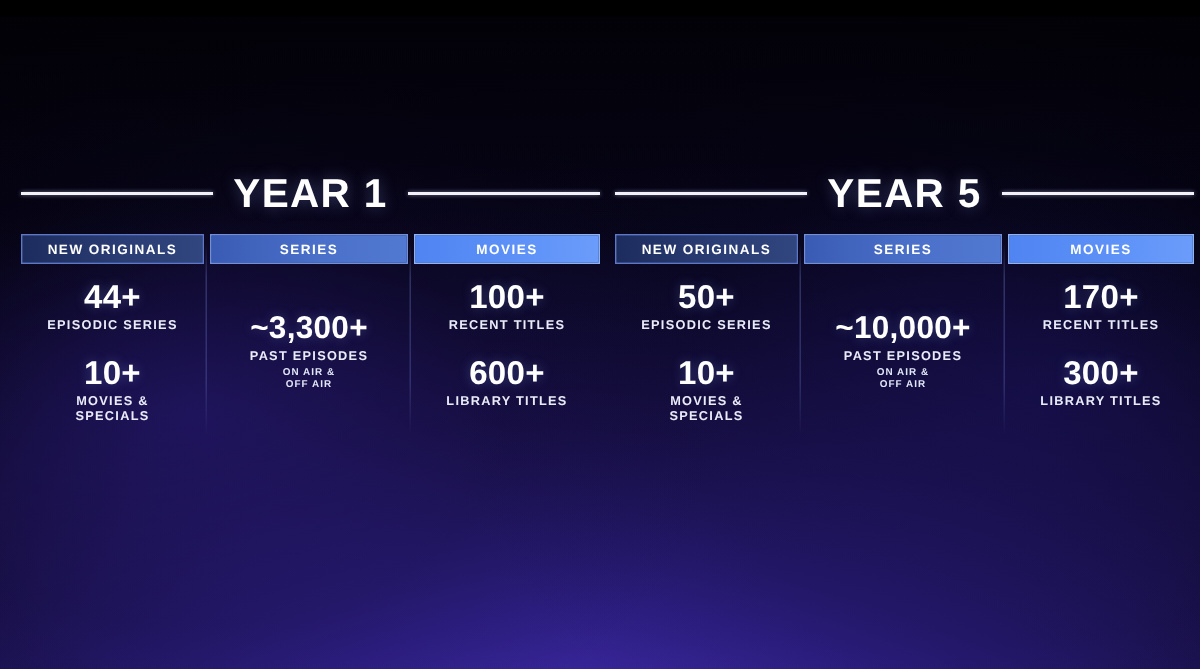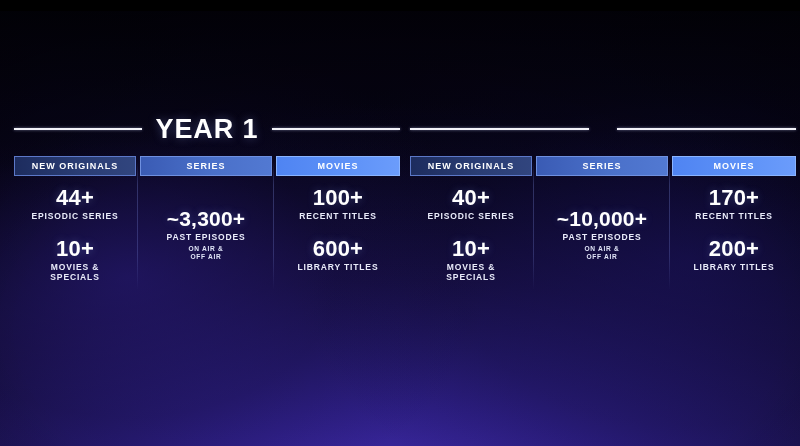--- a/index.html
+++ b/index.html
@@ -253,30 +253,31 @@
           </div>
         </div>
 
       </div>
     </div>
 
     <div class="half half-right">
 
       <div class="title-row">
         <span class="rule rule-left"></span>
+        <span class="year-title">YEAR 5</span>
         <span class="rule rule-right"></span>
       </div>
 
       <div class="cols">
 
         <div class="col col-0">
           <div class="col-head head-0">NEW ORIGINALS</div>
           <div class="stats">
             <div class="stat">
-              <div class="stat-big">40+</div>
+              <div class="stat-big">50+</div>
               <div class="stat-label">EPISODIC SERIES</div>
             </div>
             <div class="stat">
               <div class="stat-big">10+</div>
               <div class="stat-label">MOVIES &amp;<br>SPECIALS</div>
             </div>
           </div>
         </div>
 
         <div class="col col-1">
@@ -291,21 +292,21 @@
         </div>
 
         <div class="col col-2">
           <div class="col-head head-2">MOVIES</div>
           <div class="stats">
             <div class="stat">
               <div class="stat-big">170+</div>
               <div class="stat-label">RECENT TITLES</div>
             </div>
             <div class="stat">
-              <div class="stat-big">200+</div>
+              <div class="stat-big">300+</div>
               <div class="stat-label">LIBRARY TITLES</div>
             </div>
           </div>
         </div>
 
       </div>
     </div>
 
   </div>
 </div>

